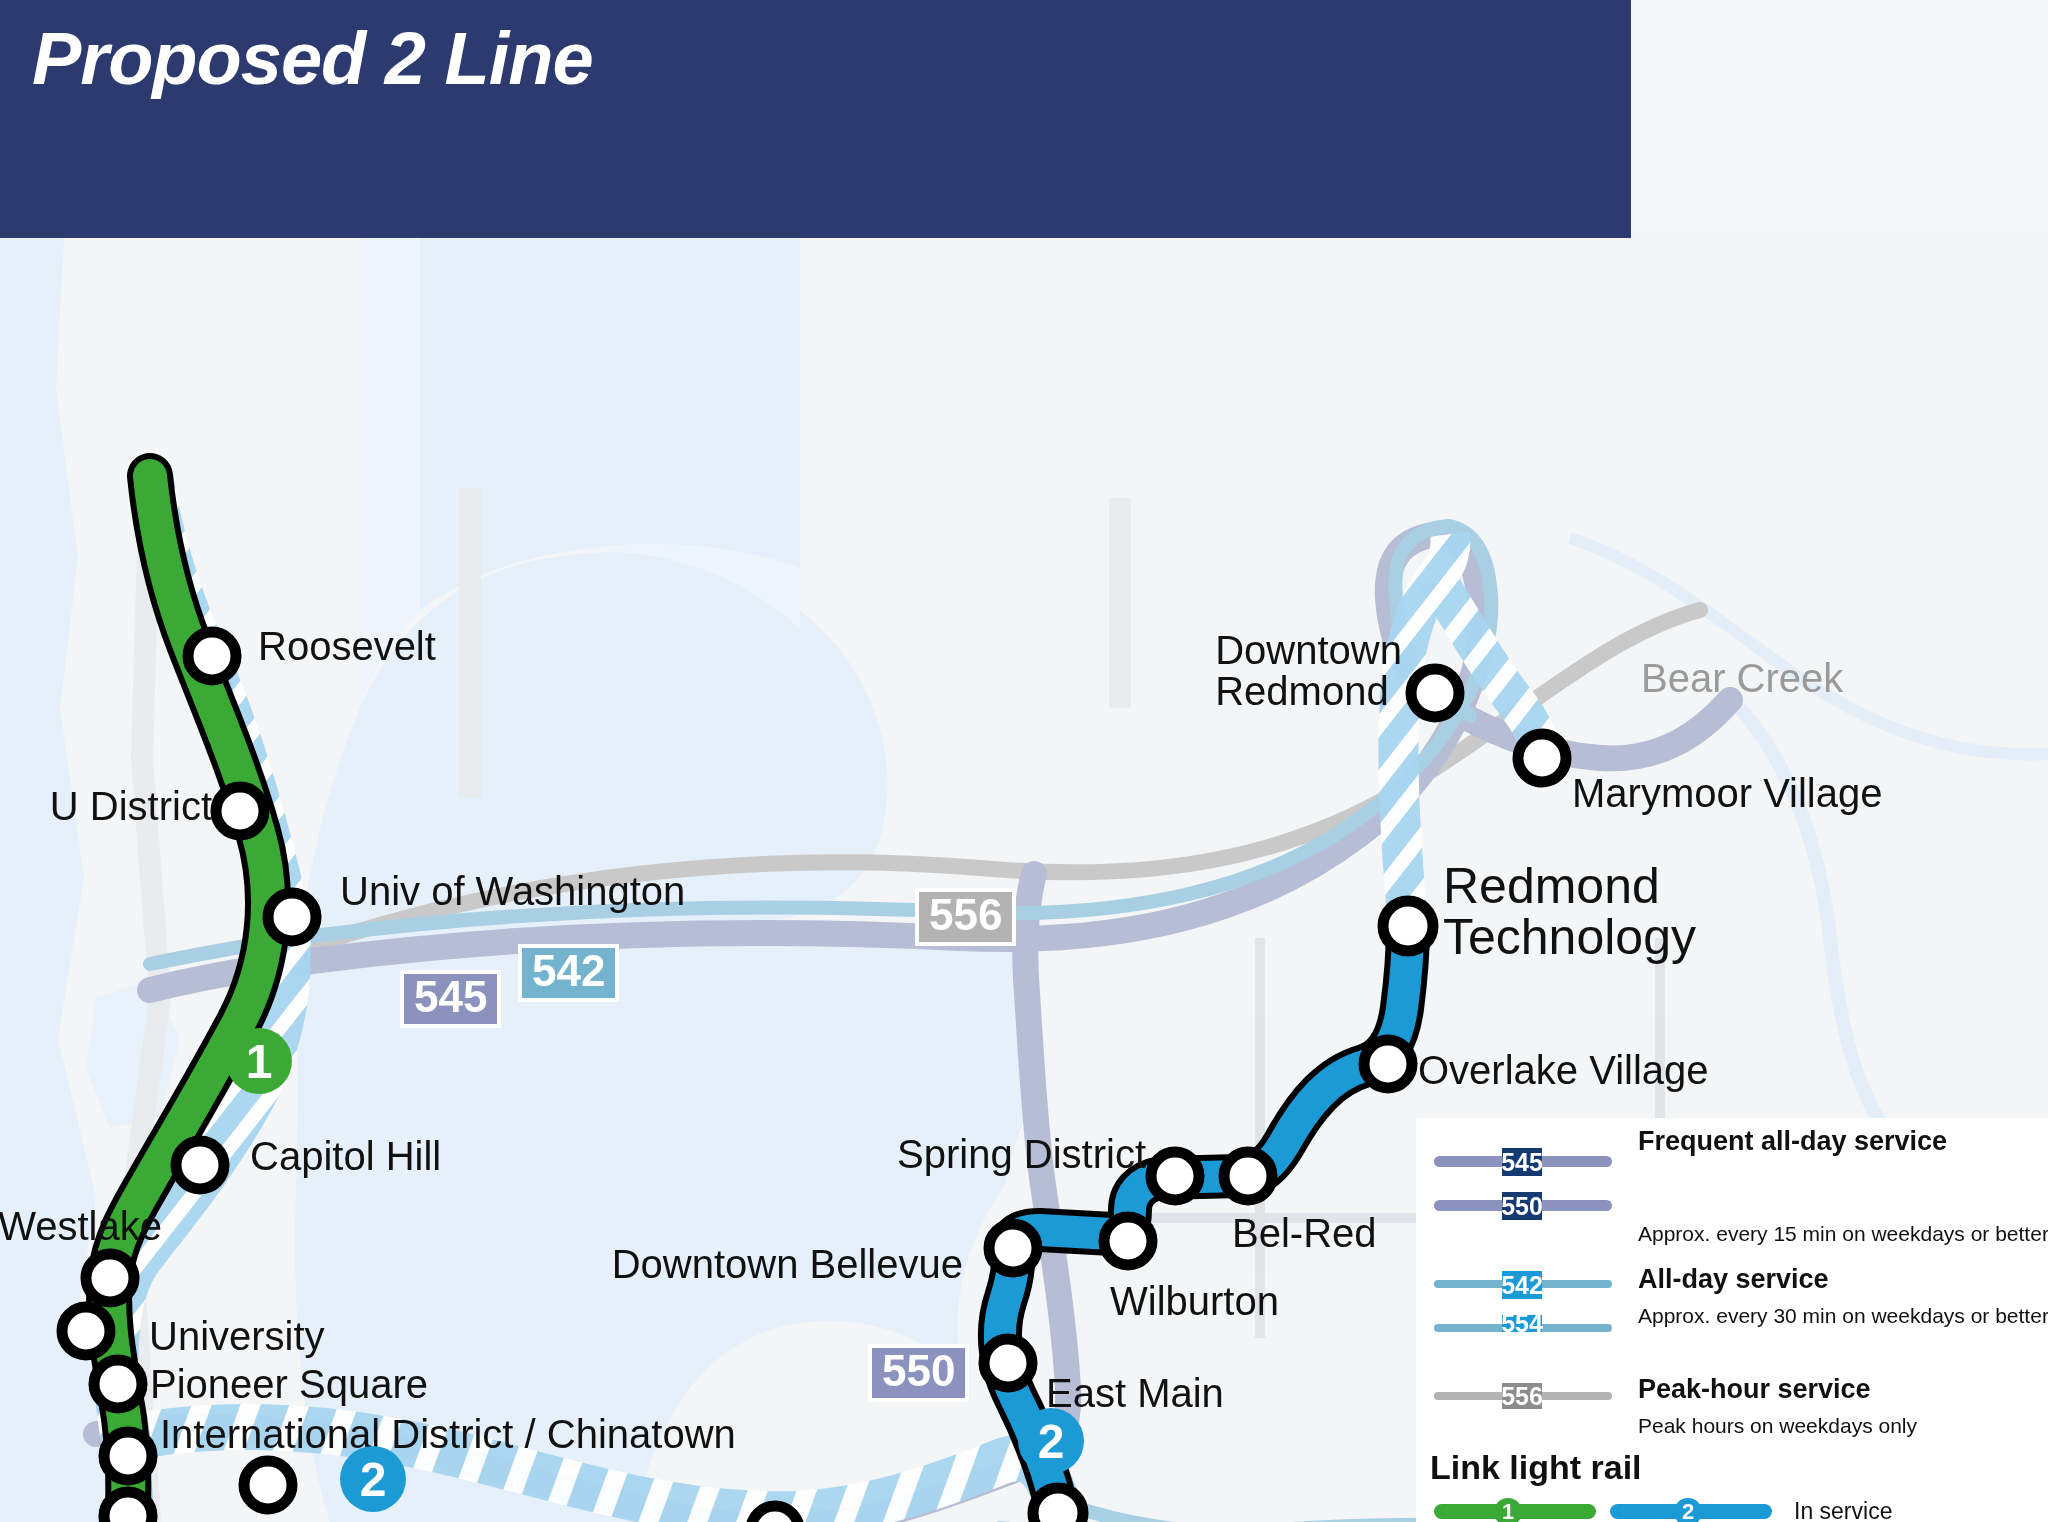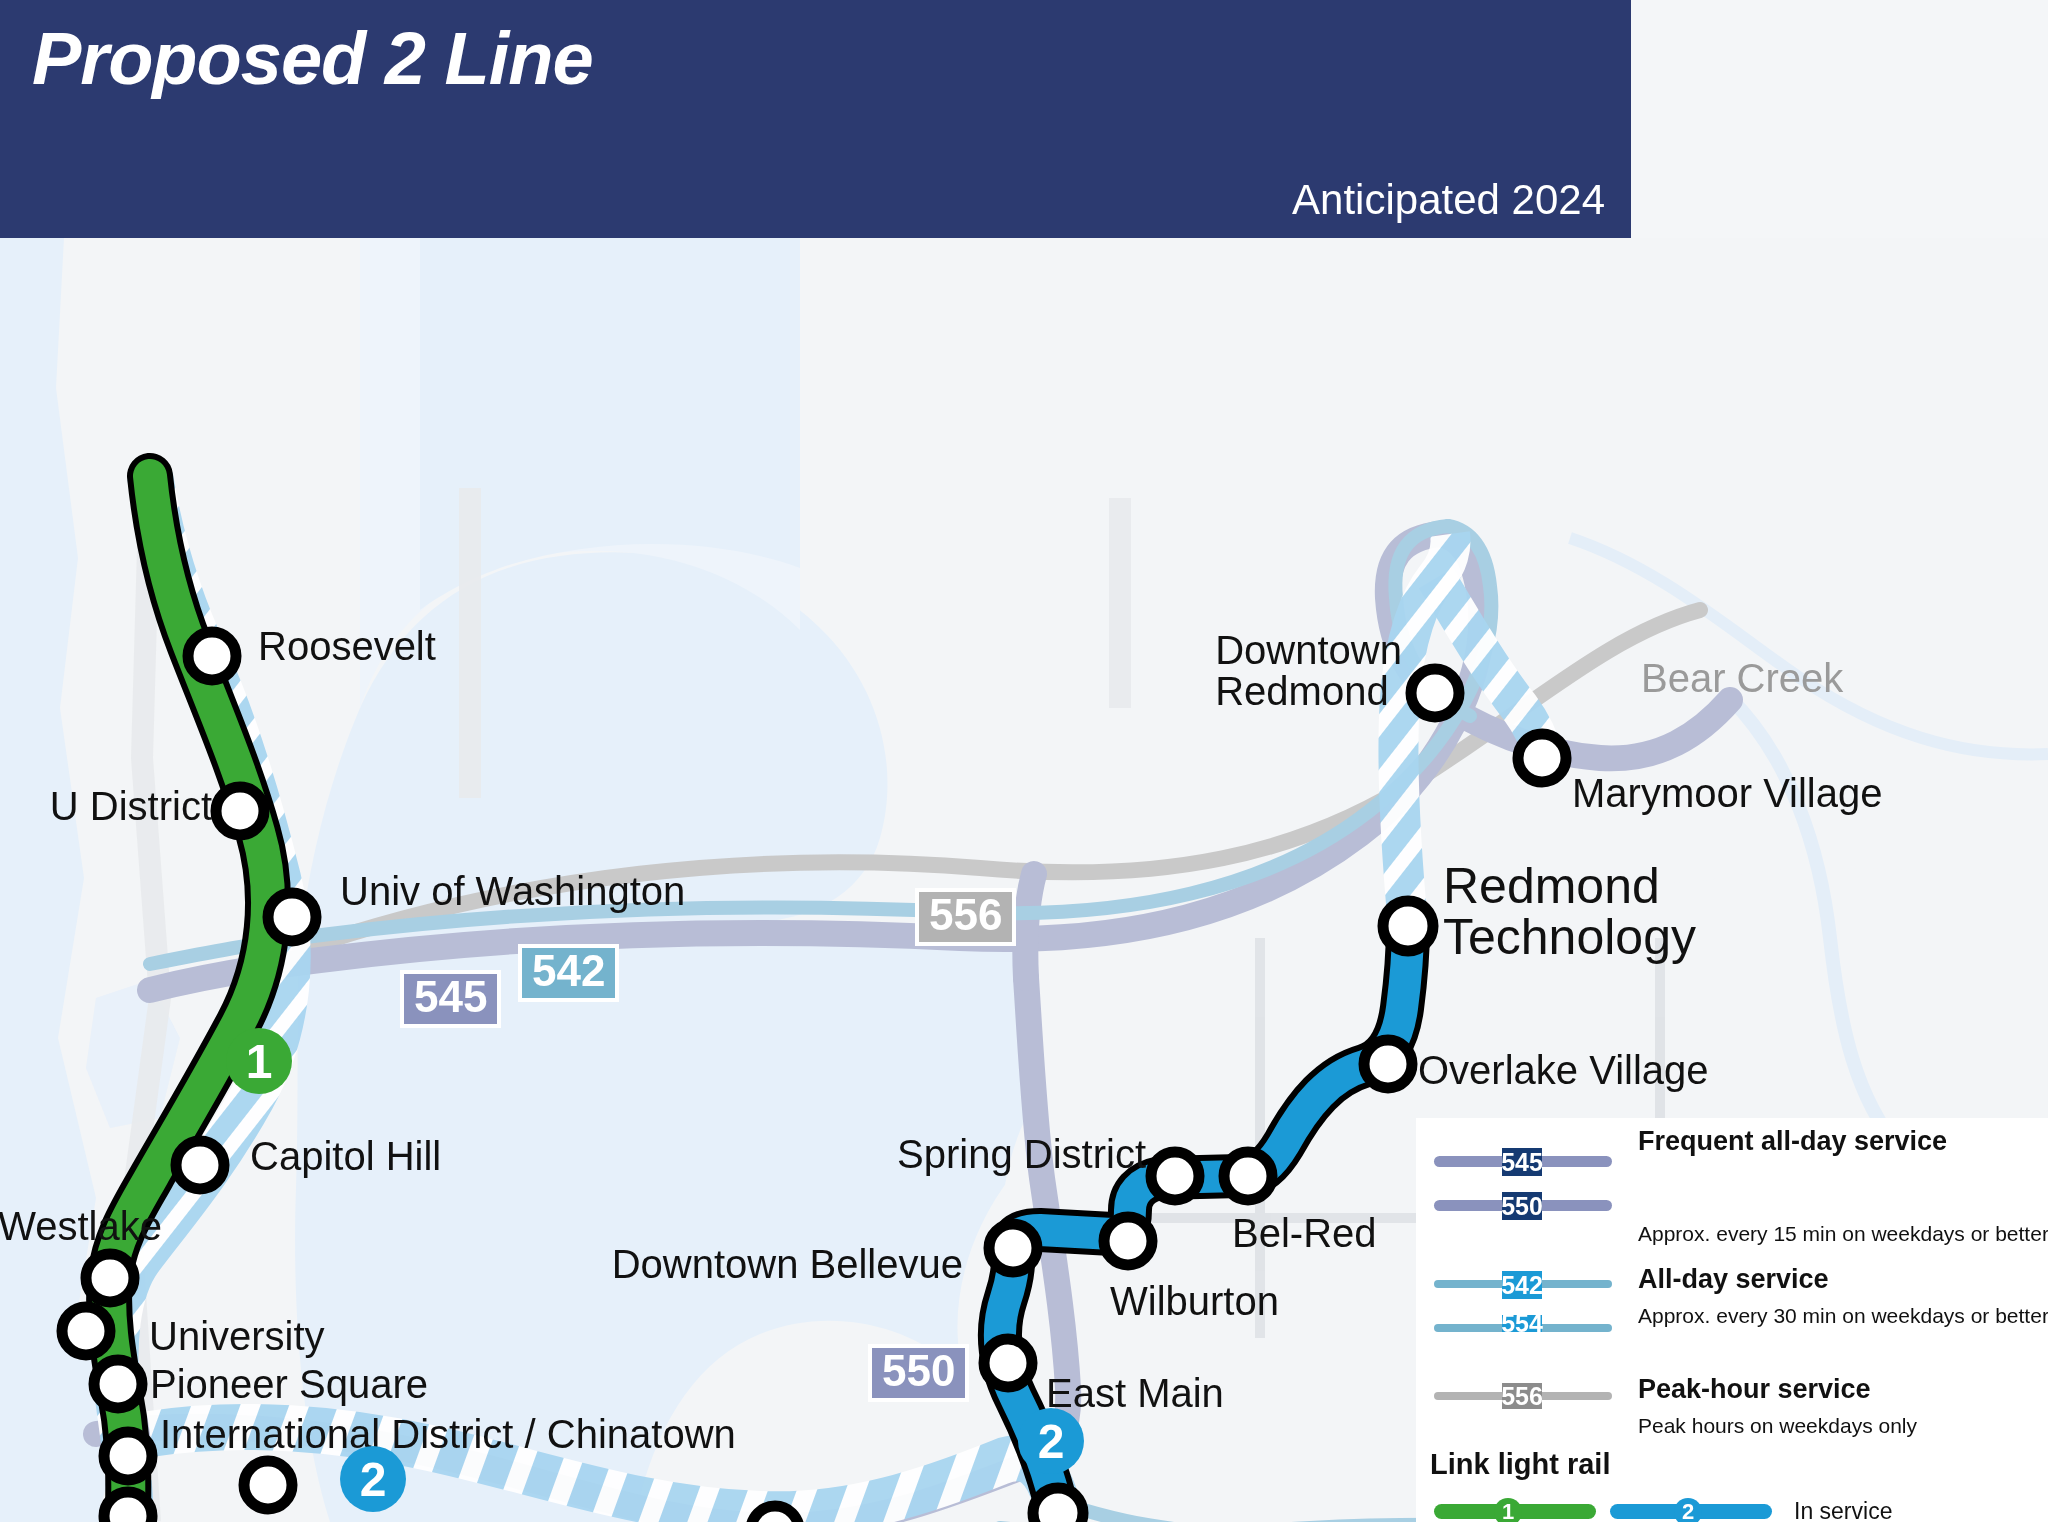--- a/index.html
+++ b/index.html
@@ -47,33 +47,32 @@
   .leg-bar{position:absolute;height:11px;border-radius:6px;}
   .leg-bar.thin{height:8px;}
   .leg-bar.grey{height:8px;}
   .legshield{position:absolute;display:flex;align-items:center;justify-content:center;
              color:#fff;font-size:25px;font-weight:600;line-height:1;box-sizing:border-box;}
   .ls-545{background:#153a72;}
   .ls-550{background:#153a72;}
   .ls-542{background:#1b9ad6;}
   .ls-554{background:#1b9ad6;}
   .ls-556{background:#8c8c8c;}
-  .leg-h{font-size:29px;font-weight:bold;color:#111;white-space:nowrap;}
+  .leg-h{font-size:34px;font-weight:bold;color:#111;white-space:nowrap;}
   .leg-small{font-size:23px;color:#111;white-space:nowrap;}
   .leg-bullet{position:absolute;border-radius:50%;display:flex;align-items:center;justify-content:center;
               color:#fff;font-weight:bold;font-size:22px;}
 </style>
 </head>
 <body>
 
 <div id="page">
 
   <div id="header">
     <div id="title">Proposed 2 Line</div>
-    <div id="anticipated">Anticipated 2024</div>
   </div>
 
   <div id="map">
 
     <svg id="mapsvg" viewBox="0 0 2048 1284">
       <defs>
         <pattern id="hatchBlue" width="34" height="34" patternTransform="rotate(38)" patternUnits="userSpaceOnUse">
           <rect width="34" height="34" fill="#ffffff"></rect>
           <rect width="20" height="34" fill="#a8d5f0"></rect>
         </pattern>

